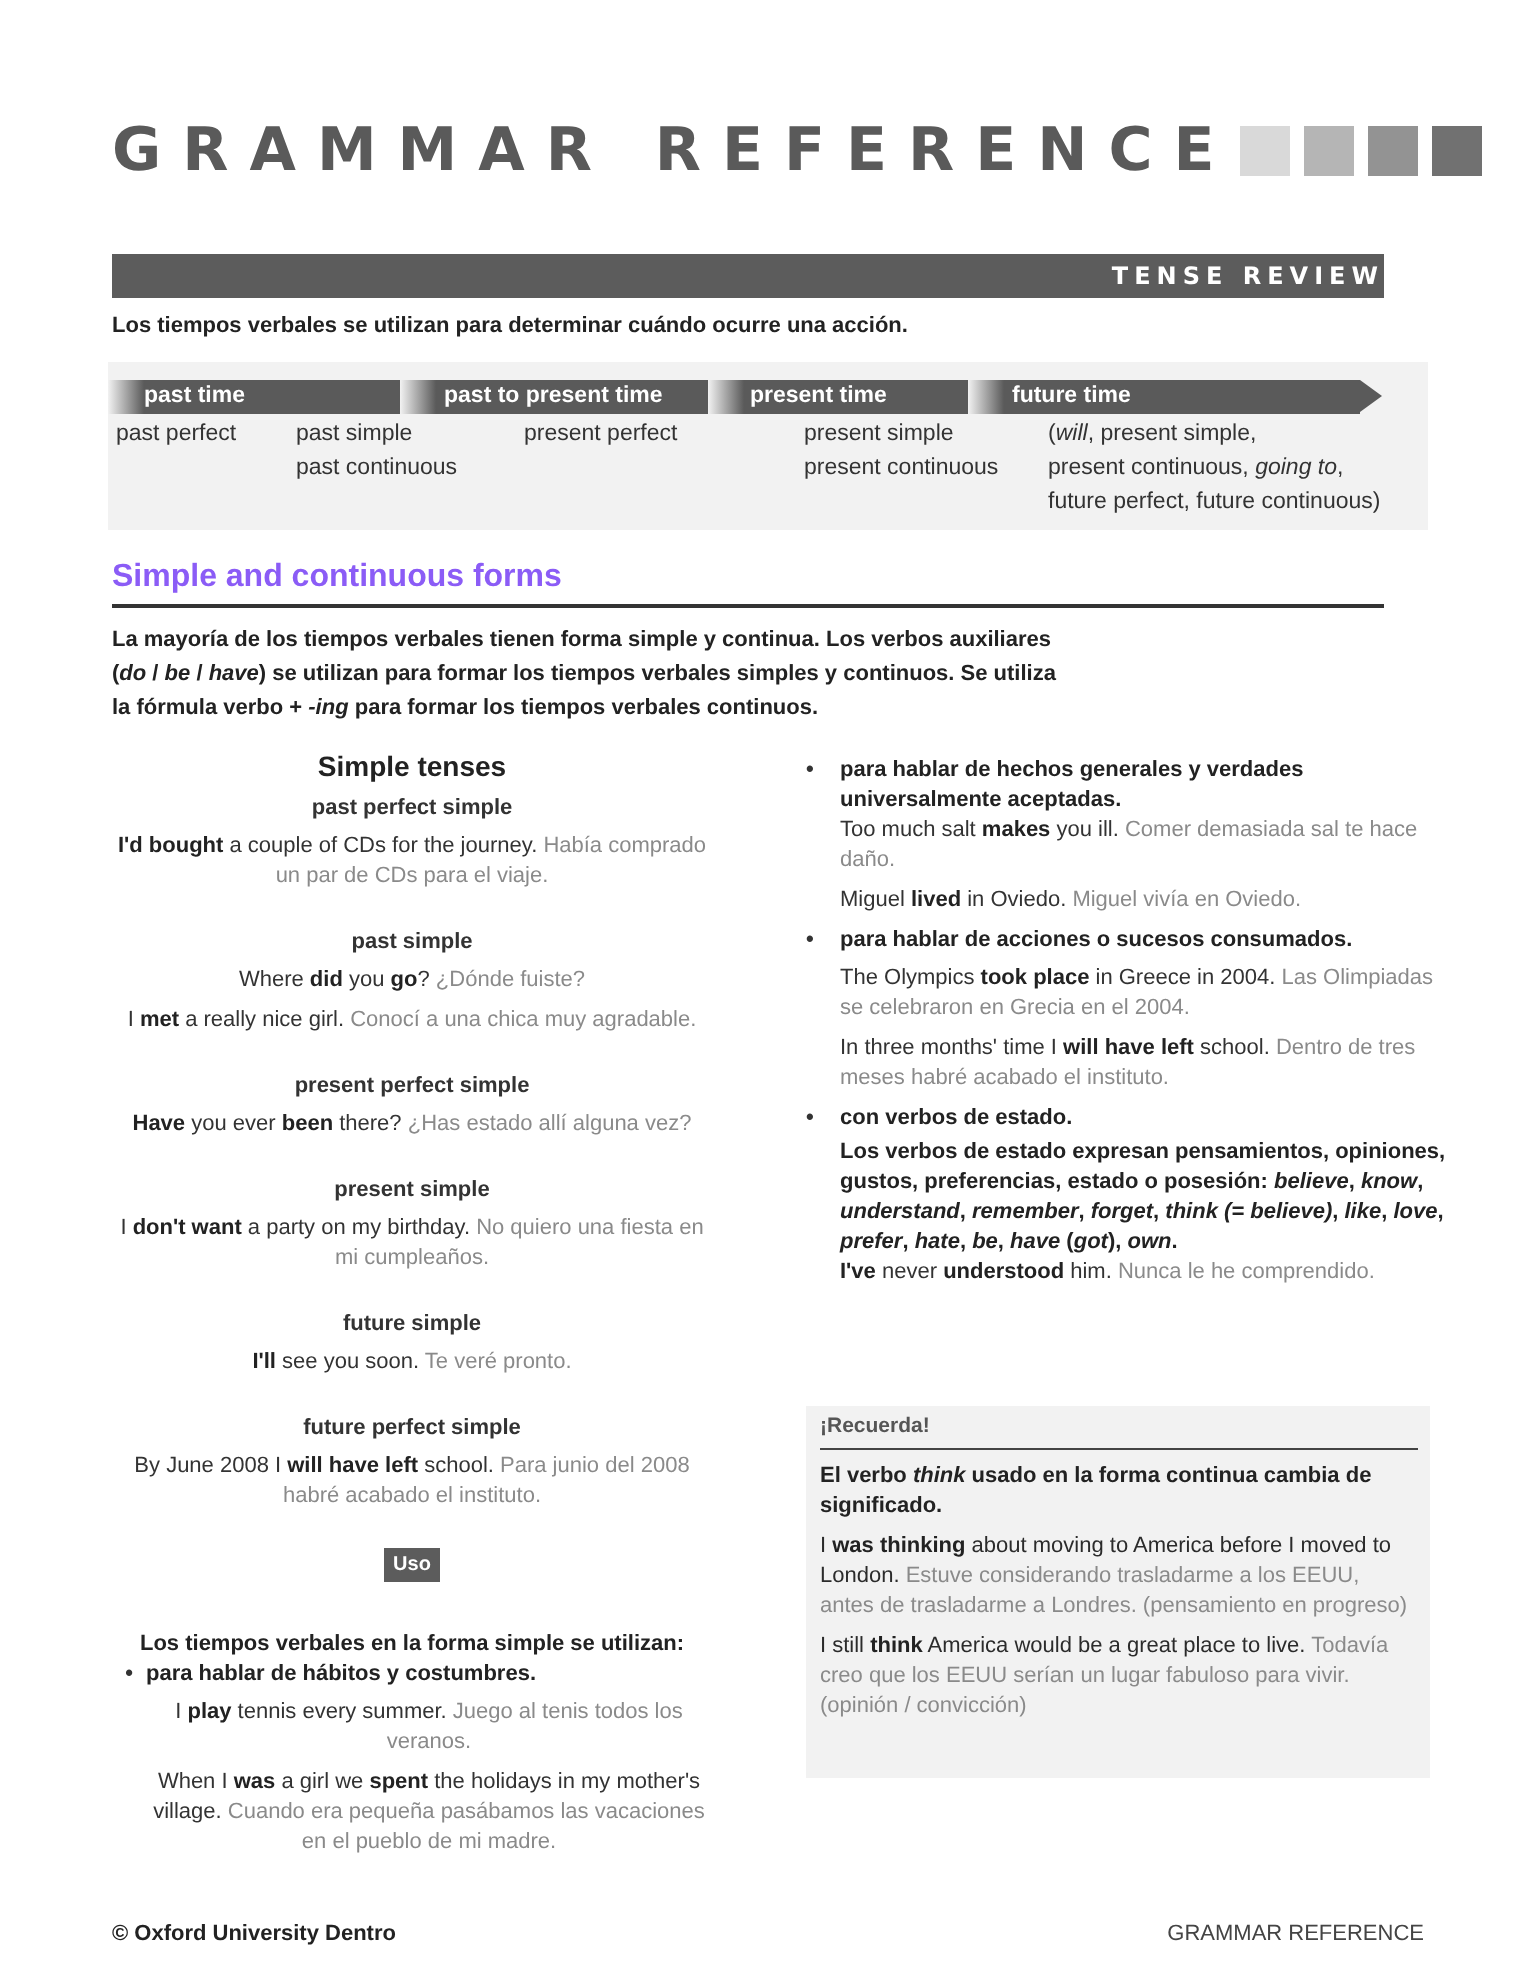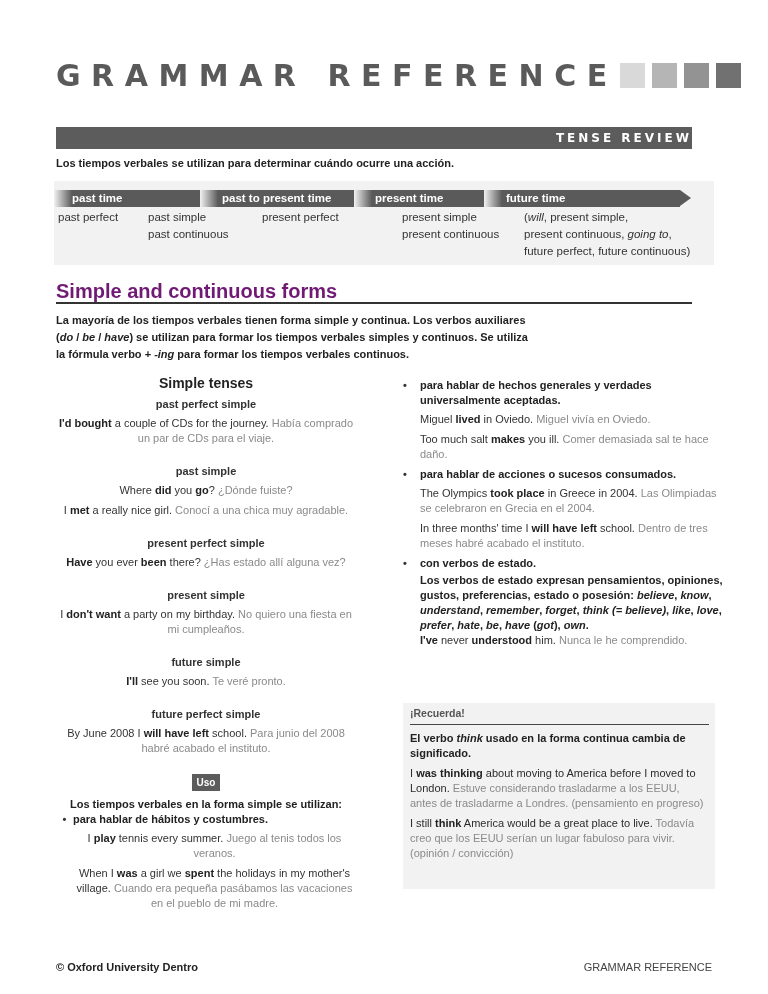--- a/index.html
+++ b/index.html
@@ -37,42 +37,42 @@
     .tl-head { position: absolute; top: 9px; height: 17px; background: #5a5a5a; color: #fff;
       font-size: 11.5px; font-weight: bold; line-height: 17px; }
     .tl-arrow { position: absolute; top: 9px; width: 0; height: 0;
       border-top: 8.5px solid transparent; border-bottom: 8.5px solid transparent; border-left: 11px solid #5a5a5a; }
     .tl-fade { position: absolute; top: 9px; height: 17px; width: 18px;
       background: linear-gradient(to right, #f2f2f2, #5a5a5a); }
     .tl-item { position: absolute; font-size: 11.5px; color: #333; line-height: 17px; }
 
     
     .sec-head {
-      position: absolute; left: 56px; top: 280px; font-size: 20px; font-weight: bold; color: #701a75;
+      position: absolute; left: 56px; top: 280px; font-size: 16px; font-weight: bold; color: #8b5cf6;
     }
     .sec-rule { position: absolute; left: 56px; top: 302px; width: 636px; height: 2px; background: #333; }
     .sec-intro {
       position: absolute; left: 56px; top: 312px; width: 520px;
       font-size: 11px; font-weight: bold; line-height: 17px; color: #222;
     }
 
     
     .col { position: absolute; font-size: 11px; line-height: 15px; color: #333; }
     .col-left { left: 56px; top: 376px; width: 300px; text-align: center; }
     .col-right { left: 403px; top: 378px; width: 320px; }
     .h3 { font-size: 14px; font-weight: bold; color: #222; margin-bottom: 6px; }
     .h4 { font-size: 11px; font-weight: bold; color: #333; margin-bottom: 4px; }
     .ex { margin-bottom: 5px; }
     .tr { color: #8a8a8a; }
     .gap { height: 13px; }
     b { color: #222; }
 
     .uso {
       display: inline-block; background: #5c5c5c; color: #fff; font-size: 10px; font-weight: bold;
-      padding: 1px 5px; margin-bottom: 6px;
+      padding: 1px 5px; margin-bottom: 24px;
     }
     .bold-line { font-weight: bold; color: #222; }
     .bullet { display: flex; }
     .bullet .dot { width: 17px; flex-shrink: 0; font-weight: bold; }
     .indent { padding-left: 17px; }
 
     .recuerda {
       position: absolute; left: 403px; top: 703px; width: 312px; height: 186px;
       background: #f2f2f2; padding: 3px 6px 0 7px; font-size: 11px; line-height: 15px;
     }
@@ -168,22 +168,22 @@
       <div class="ex"><span>When I </span><b>was</b><span> a girl we </span><b>spent</b><span> the holidays in my mother's village. </span><span class="tr">Cuando era pequeña pasábamos las vacaciones en el pueblo de mi madre.</span></div>
     </div>
   </div>
 
   <div class="col col-right">
     <div class="bullet">
         <span class="dot">•</span>
         <span class="bold-line">para hablar de hechos generales y verdades universalmente aceptadas.</span>
       </div>
     <div class="indent">
+      <div class="ex"><span>Too much salt </span><b>makes</b><span> you ill. </span><span class="tr">Comer demasiada sal te hace daño.</span></div>
       <div class="ex" style="margin-top:4px"><span>Miguel </span><b>lived</b><span> in Oviedo. </span><span class="tr">Miguel vivía en Oviedo.</span></div>
-      <div class="ex"><span>Too much salt </span><b>makes</b><span> you ill. </span><span class="tr">Comer demasiada sal te hace daño.</span></div>
     </div>
     <div class="bullet">
         <span class="dot">•</span>
         <span class="bold-line">para hablar de acciones o sucesos consumados.</span>
       </div>
     <div class="indent">
       <div class="ex" style="margin-top:4px"><span>The Olympics </span><b>took place</b><span> in Greece in 2004. </span><span class="tr">Las Olimpiadas se celebraron en Grecia en el 2004.</span></div>
       <div class="ex"><span>In three months' time I </span><b>will have left</b><span> school. </span><span class="tr">Dentro de tres meses habré acabado el instituto.</span></div>
     </div>
     <div class="bullet">

